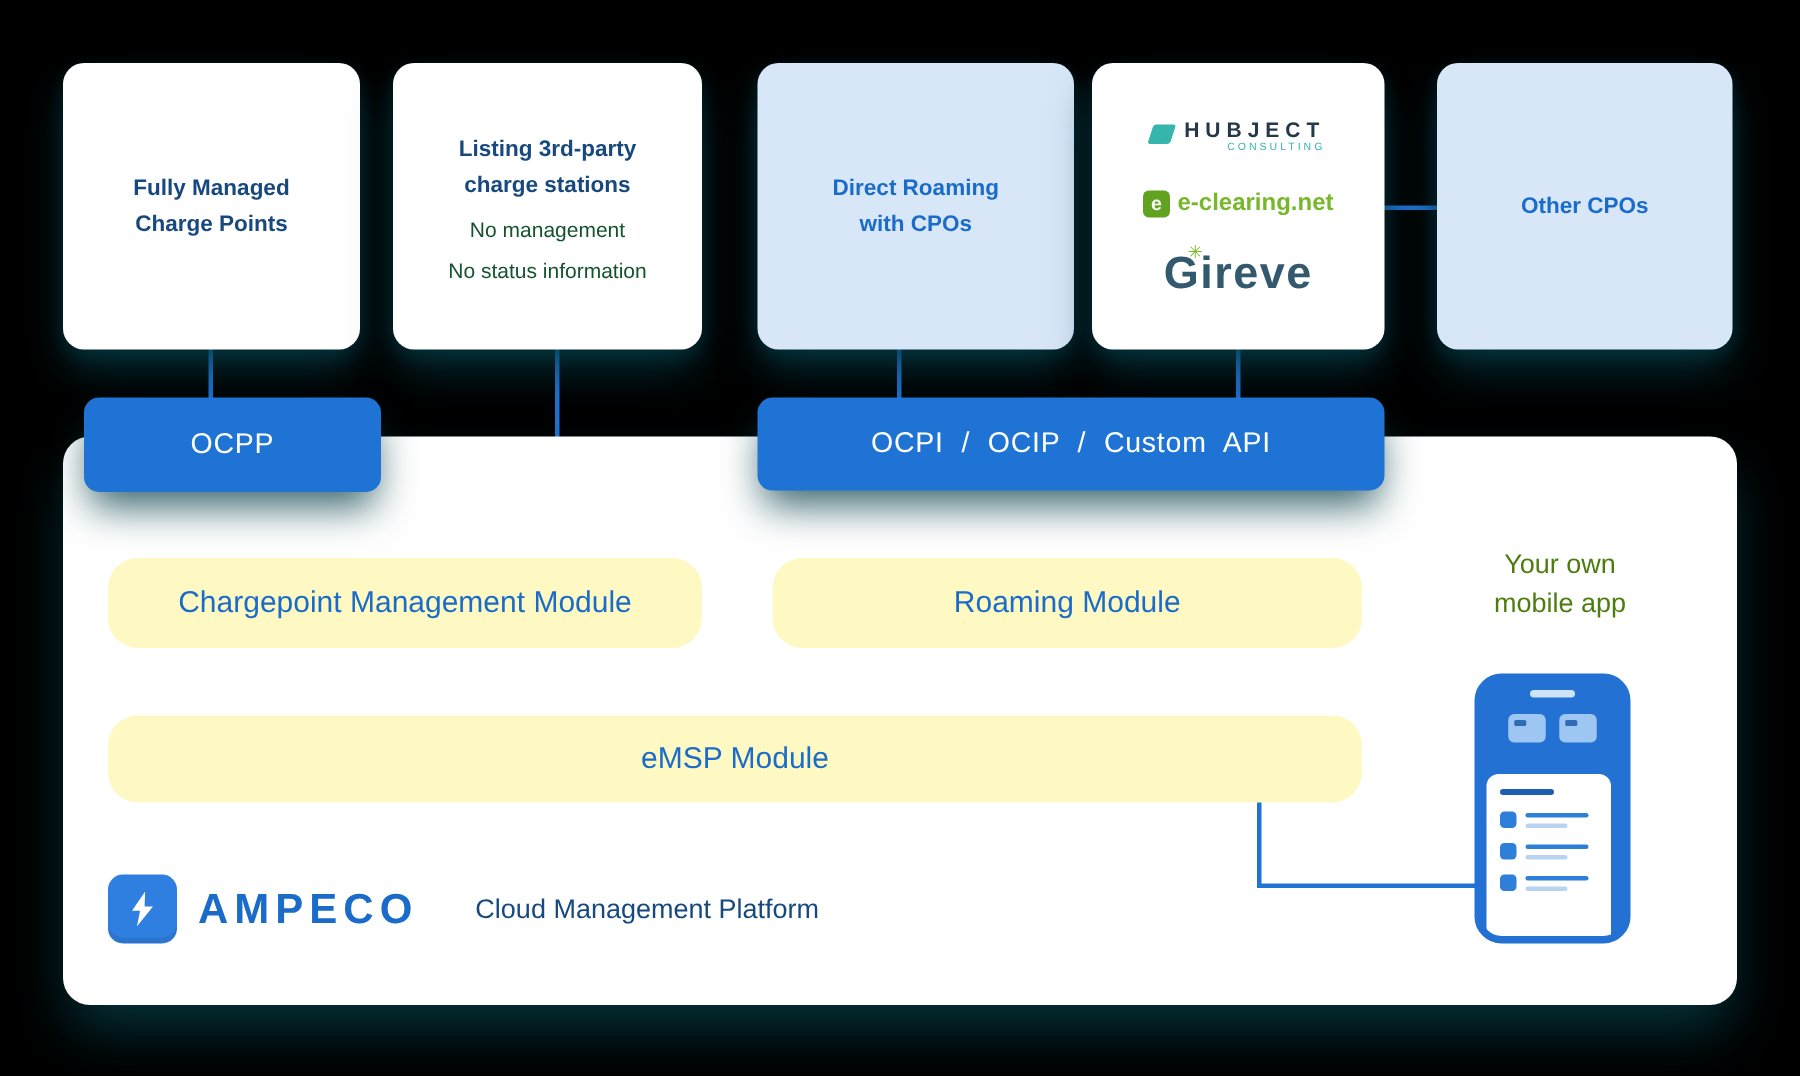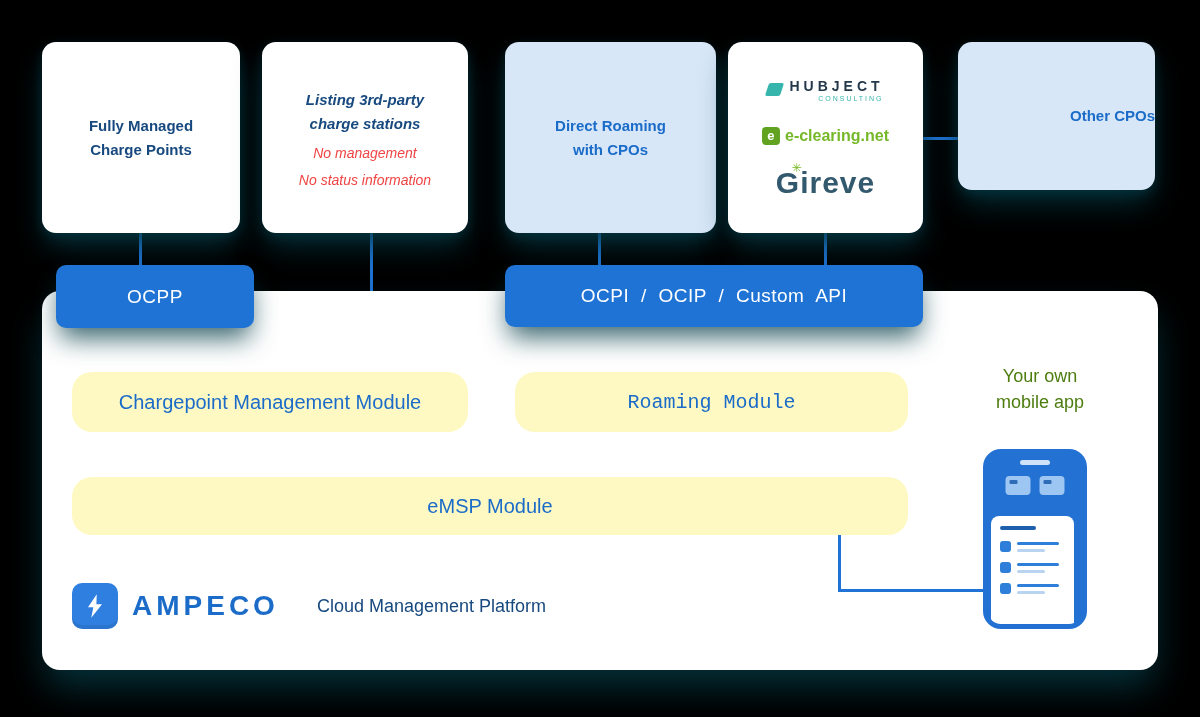--- a/index.html
+++ b/index.html
@@ -11,21 +11,21 @@
   .card{
     position:absolute;border-radius:14px;
     box-shadow:0 16px 30px -4px rgba(6,62,74,.75), 0 4px 12px rgba(6,62,74,.5);
     display:flex;flex-direction:column;align-items:center;justify-content:center;
     text-align:center;box-sizing:border-box;z-index:3;
   }
   .card.white{background:#ffffff;}
   .card.tint{background:#d7e7f8;}
   .navy-title{color:#17497f;font-weight:bold;font-size:15px;line-height:1.55;}
   .blue-title{color:#1b6cc9;font-weight:bold;font-size:15px;line-height:1.6;}
-  .note{color:#ef4444;font-size:14px;line-height:1.2;margin-top:10px;}
+  .note{color:#14532d;font-size:14px;line-height:1.2;margin-top:10px;}
   .note:first-of-type{margin-top:24px;}
 
   
   .partners{gap:15px;}
   .hubject{display:flex;align-items:center;gap:7px;}
   .hub-icon{width:15px;height:13px;background:#35b5ac;transform:skewX(-18deg);border-radius:2px;}
   .hub-text{display:flex;flex-direction:column;align-items:flex-end;}
   .hub-name{color:#24384a;font-weight:bold;font-size:14px;letter-spacing:4px;}
   .hub-sub{color:#35b5ac;font-size:7px;letter-spacing:2px;margin-top:1px;}
   .eclearing{display:flex;align-items:center;gap:5px;margin-top:10px;}
@@ -99,21 +99,21 @@
 
 <div class="stage">
 
   <div class="card white" style="left:42px;top:42px;width:198px;height:191px;">
     <div class="navy-title">
       <div>Fully Managed</div>
       <div>Charge Points</div>
     </div>
   </div>
 
-  <div class="card white" style="left:262px;top:42px;width:206px;height:191px;padding-top:2px;font-style:italic;">
+  <div class="card white" style="left:262px;top:42px;width:206px;height:191px;padding-top:2px;">
     <div class="navy-title">
       <div>Listing 3rd-party</div>
       <div>charge stations</div>
     </div>
     <div class="note">No management</div>
     <div class="note">No status information</div>
   </div>
 
   <div class="card tint" style="left:505px;top:42px;width:211px;height:191px;">
     <div class="blue-title">
@@ -133,37 +133,37 @@
     <div class="eclearing">
       <span class="ec-icon">e</span>
       <span class="ec-name">e-clearing.net</span>
     </div>
     <div class="gireve">
       <span>Gireve</span>
       <span class="gireve-burst">✳</span>
     </div>
   </div>
 
-  <div class="card tint" style="left:958px;top:42px;width:197px;height:148px;align-items:flex-end;">
+  <div class="card tint" style="left:958px;top:42px;width:197px;height:191px;">
     <div class="blue-title">Other CPOs</div>
   </div>
 
   <div class="connector v" style="left:139px;top:231px;height:36px;"></div>
   <div class="connector v" style="left:370px;top:231px;height:62px;"></div>
   <div class="connector v" style="left:598px;top:231px;height:36px;"></div>
   <div class="connector v" style="left:824px;top:231px;height:36px;"></div>
   <div class="connector h" style="left:921px;top:137px;width:39px;"></div>
 
   <div class="bar" style="left:56px;top:265px;width:198px;height:63px;">OCPP</div>
   <div class="bar ocpi" style="left:505px;top:265px;width:418px;height:62px;">OCPI / OCIP / Custom API</div>
 
   <div class="platform">
 
     <div class="module" style="left:30px;top:81px;width:396px;height:60px;">Chargepoint Management Module</div>
-    <div class="module" style="left:473px;top:81px;width:393px;height:60px;font-family:Liberation Mono, monospace;">Roaming Module</div>
+    <div class="module" style="left:473px;top:81px;width:393px;height:60px;">Roaming Module</div>
     <div class="module" style="left:30px;top:186px;width:836px;height:58px;">eMSP Module</div>
 
     <div class="mobile-label">
       <div>Your own</div>
       <div>mobile app</div>
     </div>
 
     <div class="pconn v" style="left:796px;top:244px;width:3px;height:57px;"></div>
     <div class="pconn h" style="left:796px;top:298px;width:146px;height:3px;"></div>
 

